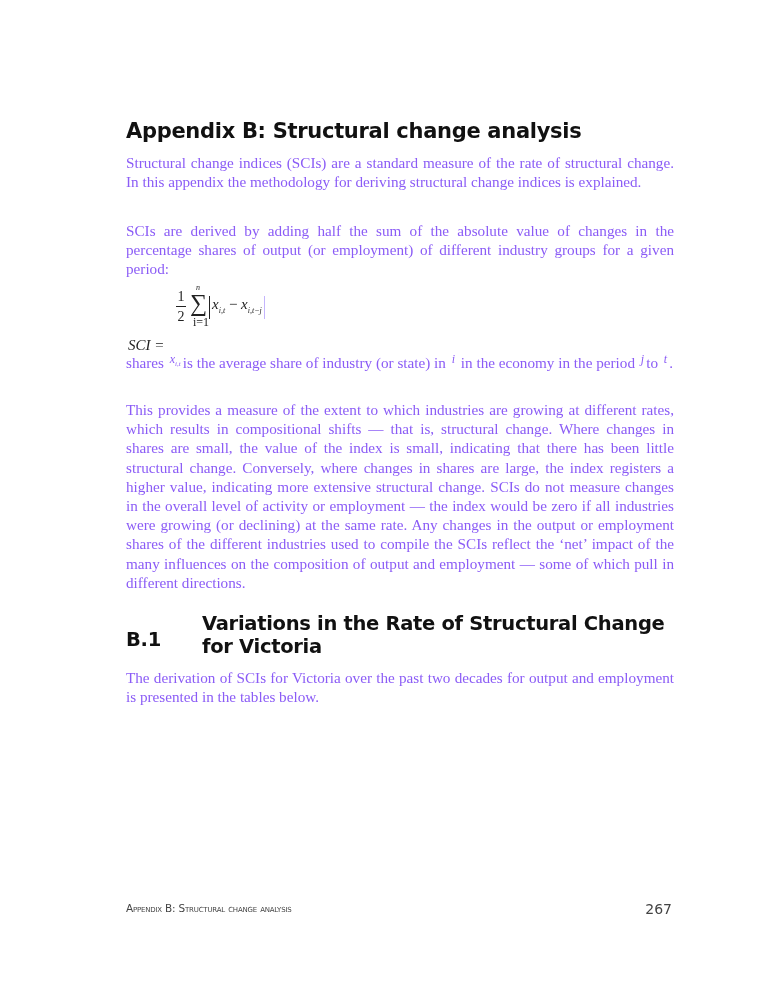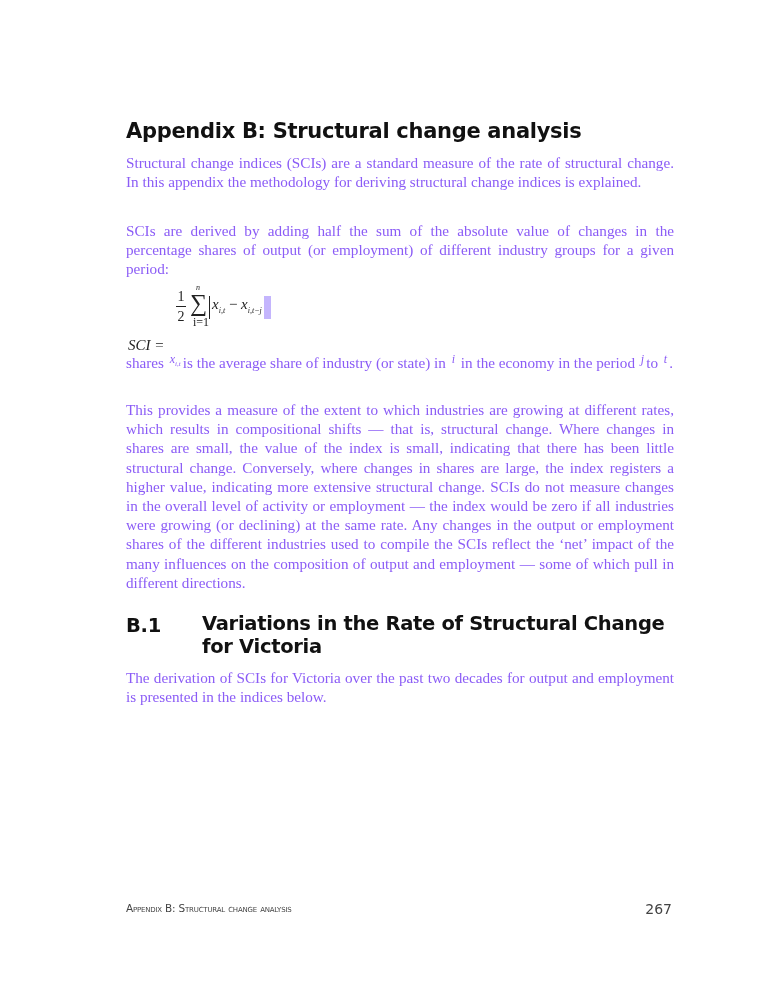--- a/index.html
+++ b/index.html
@@ -95,21 +95,21 @@
       left: 65px;
       top: 27px;
       font-size: 12px;
     }
     .formula .abs {
       position: absolute;
       left: 81px;
       top: 8px;
       white-space: nowrap;
       border-left: 1px solid #222;
-      border-right: 7px solid #c4b5fd;
+      border-right: 1px solid #c4b5fd;
       padding: 0 2px;
       line-height: 17px;
       font-style: italic;
     }
     .formula sub {
       font-size: 8px;
       font-style: italic;
     }
     .var {
       font-style: italic;
@@ -126,21 +126,21 @@
       font-family: "DejaVu Sans", sans-serif;
       font-weight: bold;
       font-size: 19.5px;
       line-height: 23px;
       letter-spacing: -0.3px;
       color: #111111;
     }
     .h2 .num {
       position: absolute;
       left: 0;
-      top: 2px;
+      top: 16px;
     }
     .h2 .title {
       position: absolute;
       left: 76px;
       top: 0;
       width: 480px;
     }
     .footer {
       position: absolute;
       left: 0;
@@ -191,19 +191,19 @@
 
   <p class="p last-left" style="top:350px;"><span>shares</span> <span class="var"><span>x</span><sub>i,t</sub></span><span>is the average share of industry (or state) in</span> <span class="var">i</span> <span>in the economy in the period</span> <span class="var">j</span><span>to</span> <span class="var">t</span><span>.</span></p>
 
   <p class="p last-left" style="top:400px;">This provides a measure of the extent to which industries are growing at different rates, which results in compositional shifts — that is, structural change. Where changes in shares are small, the value of the index is small, indicating that there has been little structural change. Conversely, where changes in shares are large, the index registers a higher value, indicating more extensive structural change. SCIs do not measure changes in the overall level of activity or employment — the index would be zero if all industries were growing (or declining) at the same rate. Any changes in the output or employment shares of the different industries used to compile the SCIs reflect the ‘net’ impact of the many influences on the composition of output and employment — some of which pull in different directions.</p>
 
   <h2 class="h2">
     <span class="num">B.1</span>
     <span class="title">Variations in the Rate of Structural Change for Victoria</span>
   </h2>
 
-  <p class="p last-left" style="top:668px;">The derivation of SCIs for Victoria over the past two decades for output and employment is presented in the indices below.</p>
+  <p class="p last-left" style="top:668px;">The derivation of SCIs for Victoria over the past two decades for output and employment is presented in the tables below.</p>
 
   <div class="footer">
     <span class="running">Appendix B: Structural change analysis</span>
     <span class="pagenum">267</span>
   </div>
 </div>
 
 </body></html>

